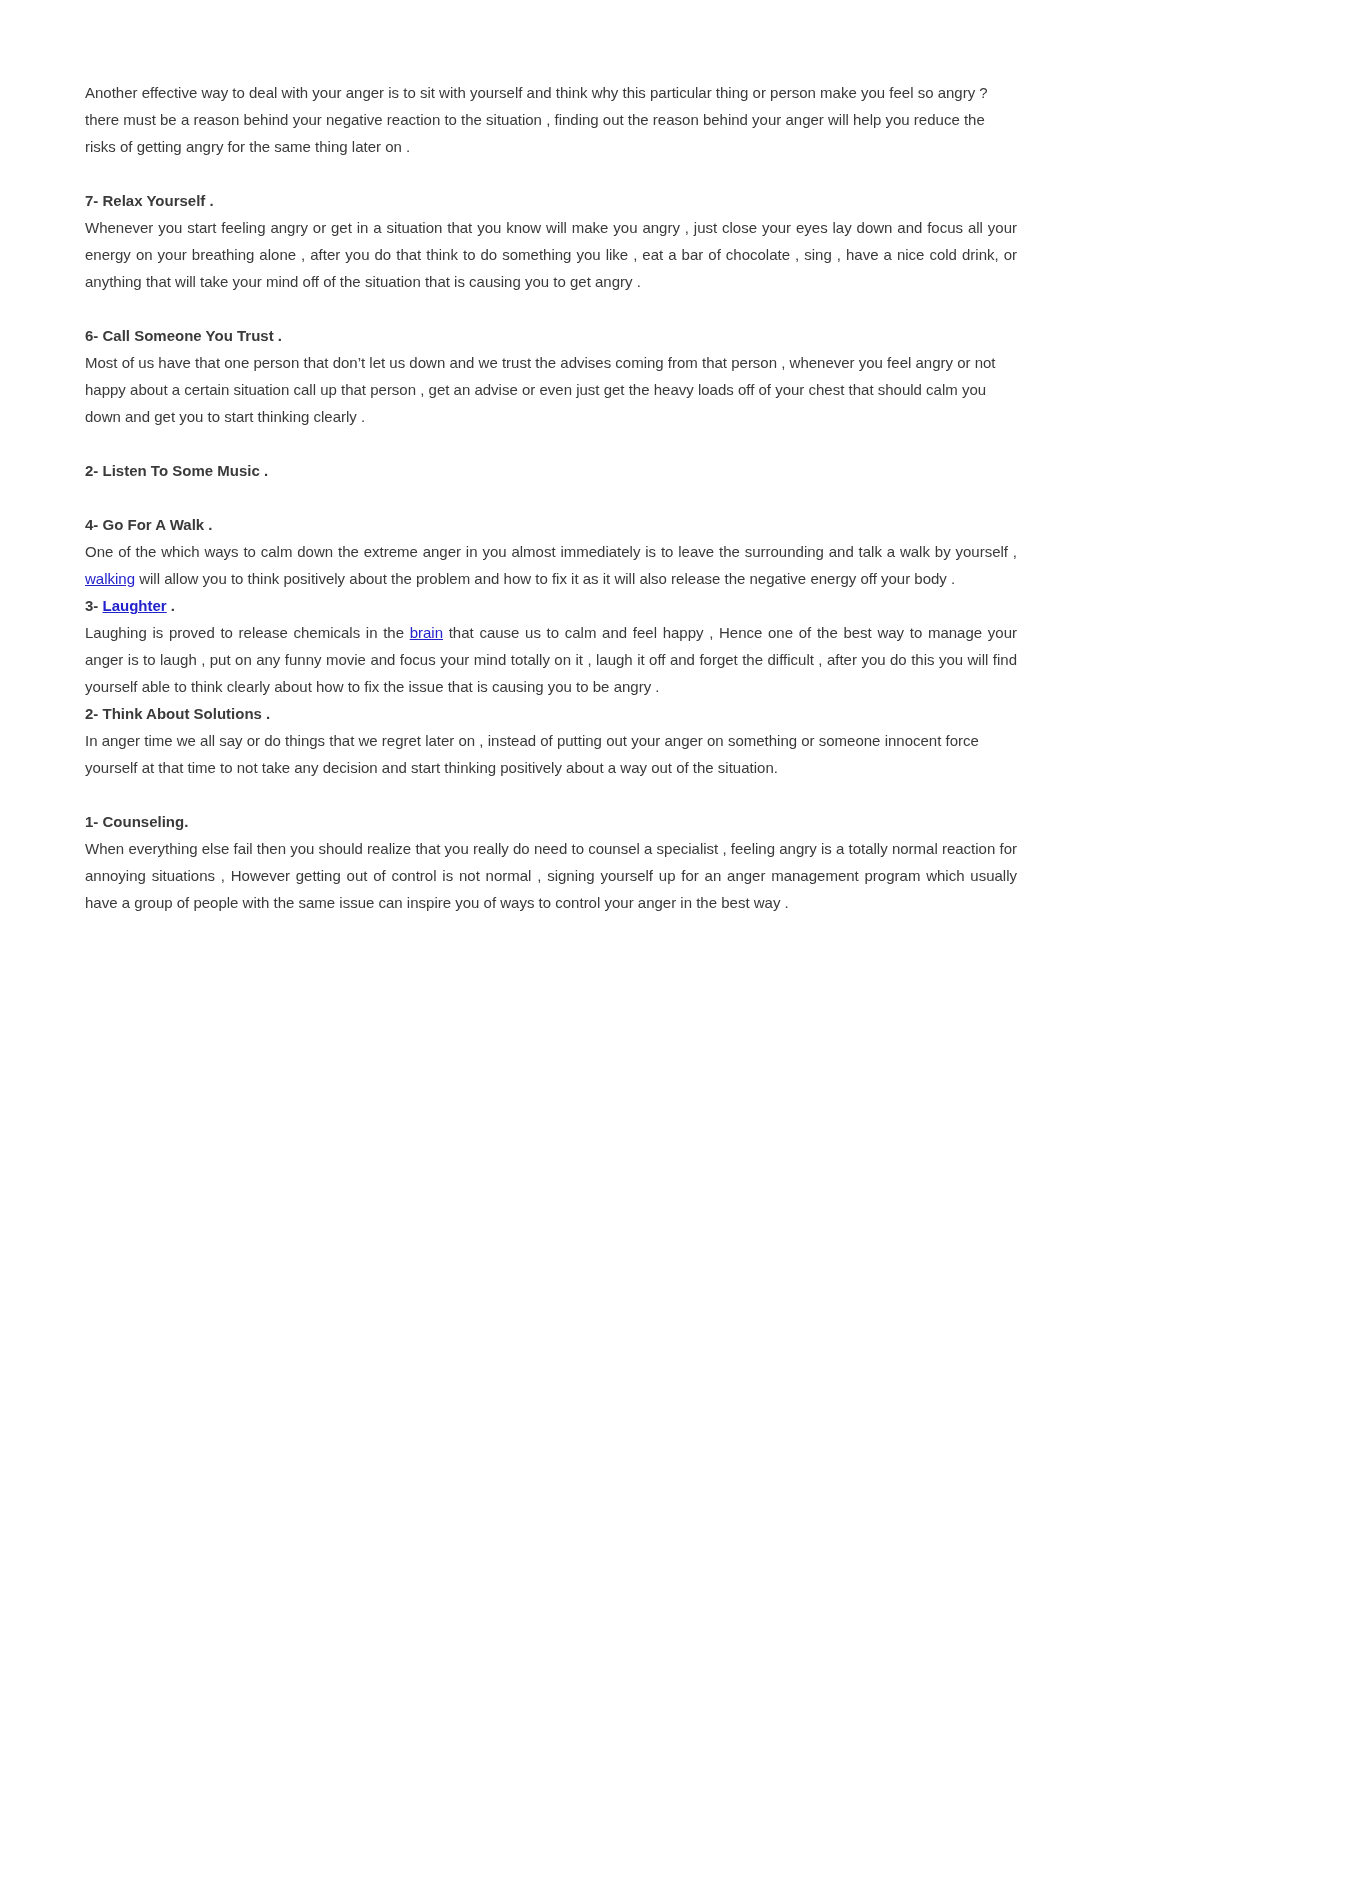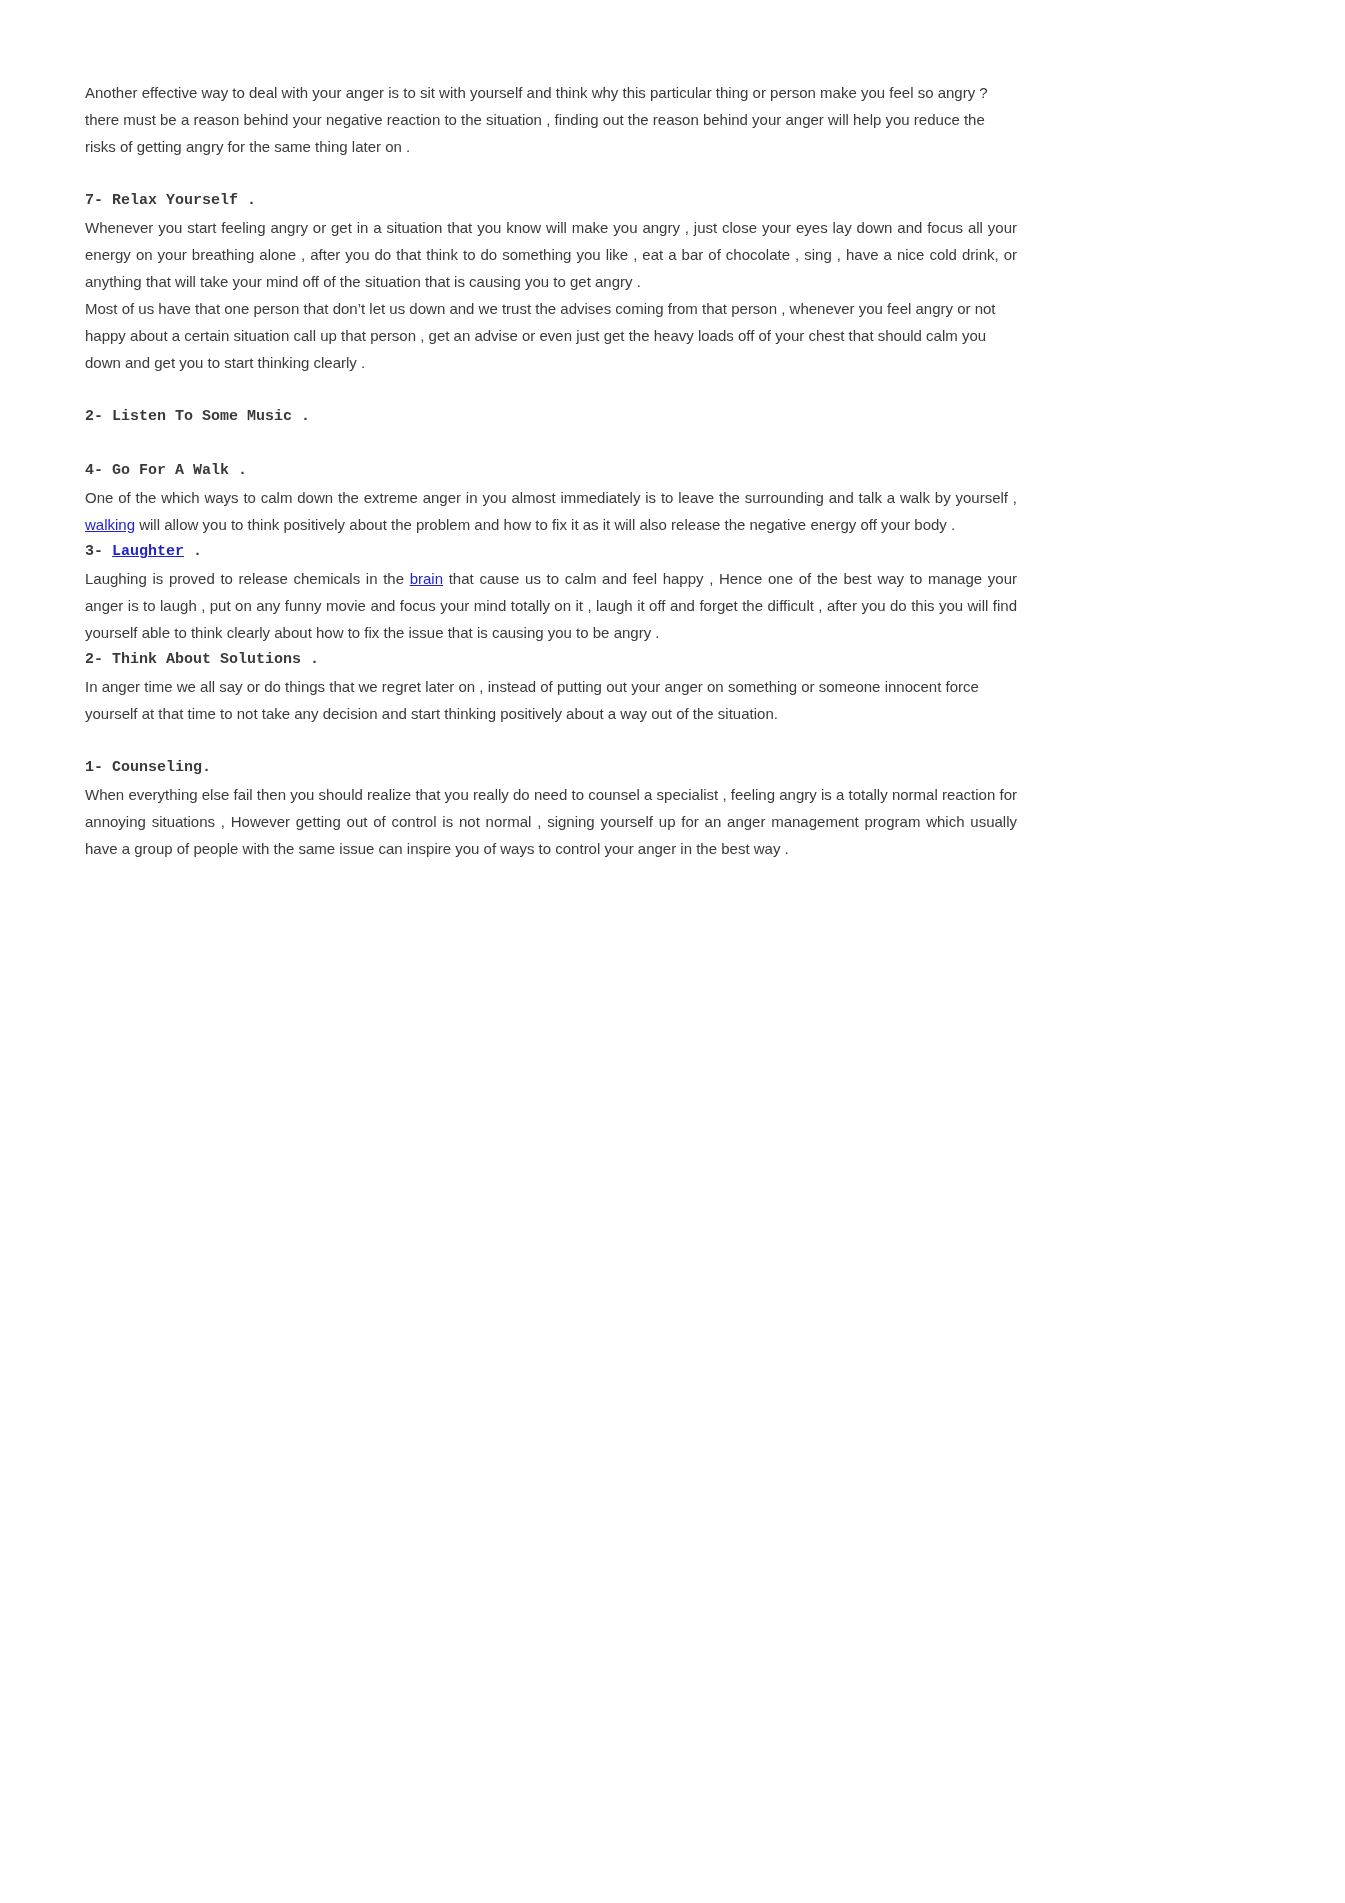--- a/index.html
+++ b/index.html
@@ -26,39 +26,40 @@
     line-height: 27px;
   }
   .content p,
   .content h2 {
     margin: 0;
     width: 932px;
     font-size: 15px;
     line-height: 27px;
     font-weight: 400;
   }
-  .content h2 { font-weight: 700; font-family: Liberation Mono, monospace; }
+  .content h2 { font-weight: 700; }
   .gap { margin-top: 27px !important; }
   .justify { text-align: justify; }
   a.doclink {
     color: var(--link-color);
     text-decoration: underline;
     cursor: pointer;
     margin-top: 12px;
   }
   a.doclink.bold { font-weight: 700; }
 </style>
 </head>
 <body>
 
 <div class="page">
   <main id="content" class="content">
       <p><span>Another effective way to deal with your anger is to sit with yourself and think why this particular thing or person make you feel so angry ? there must be a reason behind your negative reaction to the situation , finding out the reason behind your anger will help you reduce the risks of getting angry for the same thing later on .</span></p>
       <h2 class="gap"><span>7- Relax Yourself .</span></h2>
       <p class="justify"><span>Whenever you start feeling angry or get in a situation that you know will make you angry , just close your eyes lay down and focus all your energy on your breathing alone , after you do that think to do something you like , eat a bar of chocolate , sing , have a nice cold drink, or anything that will take your mind off of the situation that is causing you to get angry .</span></p>
+      <h2 class="gap"><span>6- Call Someone You Trust .</span></h2>
       <p><span>Most of us have that one person that don’t let us down and we trust the advises coming from that person , whenever you feel angry or not happy about a certain situation call up that person , get an advise or even just get the heavy loads off of your chest that should calm you down and get you to start thinking clearly .</span></p>
       <h2 class="gap"><span>2- Listen To Some Music .</span></h2>
       <h2 class="gap"><span>4- Go For A Walk .</span></h2>
       <p class="justify"><span>One of the which ways to calm down the extreme anger in you almost immediately is to leave the surrounding and talk a walk by yourself , </span><a class="doclink" href="#">walking</a><span> will allow you to think positively about the problem and how to fix it as it will also release the negative energy off your body .</span></p>
       <h2><span>3- </span><a class="doclink bold" href="#">Laughter</a><span> .</span></h2>
       <p class="justify"><span>Laughing is proved to release chemicals in the </span><a class="doclink" href="#">brain</a><span> that cause us to calm and feel happy , Hence one of the best way to manage your anger is to laugh , put on any funny movie and focus your mind totally on it , laugh it off and forget the difficult , after you do this you will find yourself able to think clearly about how to fix the issue that is causing you to be angry .</span></p>
       <h2><span>2- Think About Solutions .</span></h2>
       <p><span>In anger time we all say or do things that we regret later on , instead of putting out your anger on something or someone innocent force yourself at that time to not take any decision and start thinking positively about a way out of the situation.</span></p>
       <h2 class="gap"><span>1- Counseling.</span></h2>
       <p class="justify"><span>When everything else fail then you should realize that you really do need to counsel a specialist , feeling angry is a totally normal reaction for annoying situations , However getting out of control is not normal , signing yourself up for an anger management program which usually have a group of people with the same issue can inspire you of ways to control your anger in the best way .</span></p>

